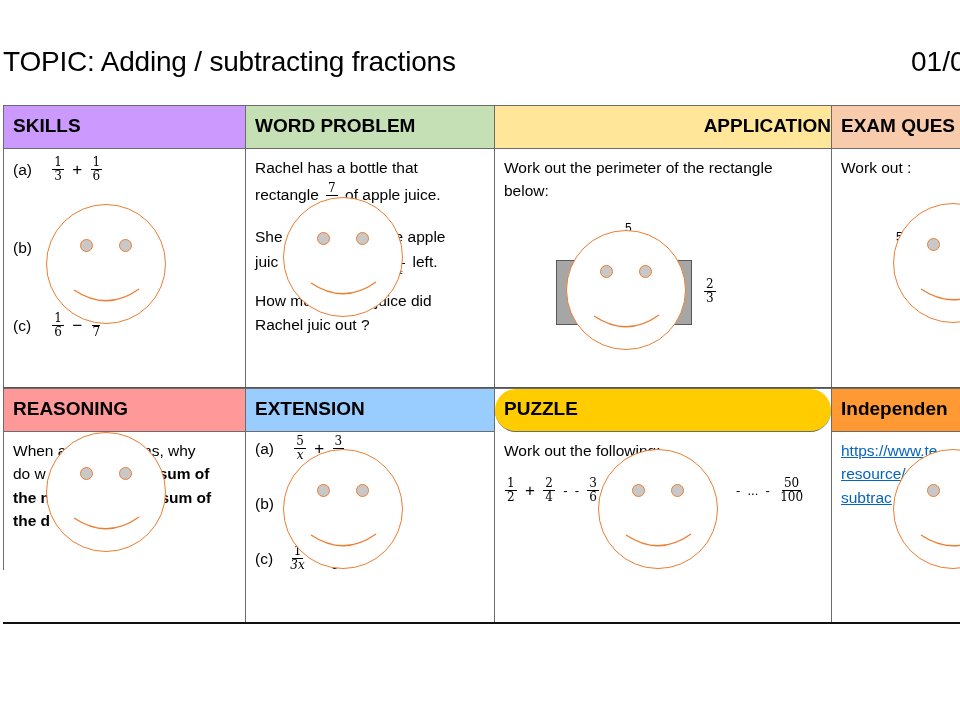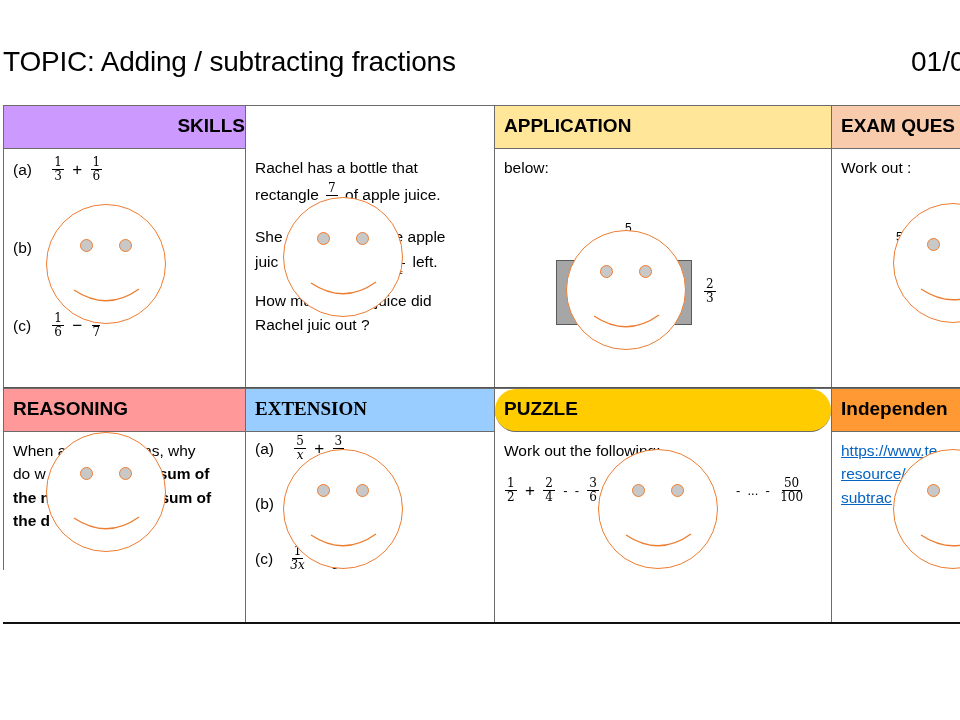--- a/index.html
+++ b/index.html
@@ -35,21 +35,21 @@
     .link { color: #0563c1; text-decoration: underline; }
     b { font-weight: bold; }
   </style>
 </head>
 <body>
 
 <div class="title">TOPIC: Adding / subtracting fractions</div>
 <div class="date">01/0</div>
 
 <div class="cell" style="left:3px; top:105px; width:242px; height:283px;">
-  <div class="hdr" style="background:#cc99ff;text-align:right;">SKILLS</div>
+  <div class="hdr" style="background:#cc99ff;">SKILLS</div>
   <div class="body">
     <div class="qline" style="top:6px;">
       <span class="qlabel">(a)</span>
       <span class="frac">
           <span class="num">1</span>
           <span class="den">3</span>
         </span>
       <span class="op">+</span>
       <span class="frac">
           <span class="num">1</span>
@@ -72,20 +72,21 @@
       <span class="op">−</span>
       <span class="frac">
           <span class="num">&nbsp;</span>
           <span class="den">7</span>
         </span>
     </div>
   </div>
 </div>
 
 <div class="cell" style="left:245px; top:105px; width:249px; height:283px;">
+  <div class="hdr" style="background:#c5e0b4;">WORD PROBLEM</div>
   <div class="body" style="line-height:1.55;">
     <div>Rachel has a bottle that</div>
     <div style="margin-top:2px;">
       <span>rectangle</span>
       <span class="frac">
           <span class="num">7</span>
           <span class="den">&nbsp;</span>
         </span>
       <span>of apple juice.</span>
     </div>
@@ -99,22 +100,23 @@
           <span class="den">4</span>
         </span>
       <span>left.</span>
     </div>
     <div style="margin-top:12px;">How much apple juice did</div>
     <div>Rachel juic out ?</div>
   </div>
 </div>
 
 <div class="cell" style="left:494px; top:105px; width:337px; height:283px;">
-  <div class="hdr" style="background:#ffe699;">APPLICATION</div>
+  <div class="hdr" style="background:#ffe699;text-align:right;">APPLICATION</div>
   <div class="body" style="line-height:1.5;">
+    <div>Work out the perimeter of the rectangle</div>
     <div>below:</div>
   </div>
   <div style="position:absolute; left:130px; top:115px; font-size:12px;">5</div>
   <div class="rect-shape" style="left:61px; top:154px; width:136px; height:65px;"></div>
   <div class="frac" style="position:absolute; left:206px; top:172px;">
       <span class="num">2</span>
       <span class="den">3</span>
     </div>
 </div>
 
@@ -130,21 +132,21 @@
   <div class="hdr" style="background:#ff9999;">REASONING</div>
   <div class="body" style="line-height:1.5;">
     <div style="white-space:pre;">When a        fractions, why</div>
     <div style="white-space:nowrap;"><span>do w</span><span style="display:inline-block;width:100px;"></span><b>e sum of</b></div>
     <div style="white-space:nowrap;"><b>the n</b><span style="display:inline-block;width:88px;"></span><b>ne sum of</b></div>
     <div><b>the d</b></div>
   </div>
 </div>
 
 <div class="cell" style="left:245px; top:388px; width:249px; height:235px;">
-  <div class="hdr" style="background:#99ccff;font-family:Liberation Serif, serif;">EXTENSION</div>
+  <div class="hdr" style="background:#99ccff;">EXTENSION</div>
   <div class="body">
     <div class="qline" style="top:2px;">
       <span class="qlabel">(a)</span>
       <span class="frac italic">
           <span class="num">5</span>
           <span class="den">x</span>
         </span>
       <span class="op">+</span>
       <span class="frac">
           <span class="num">3</span>

